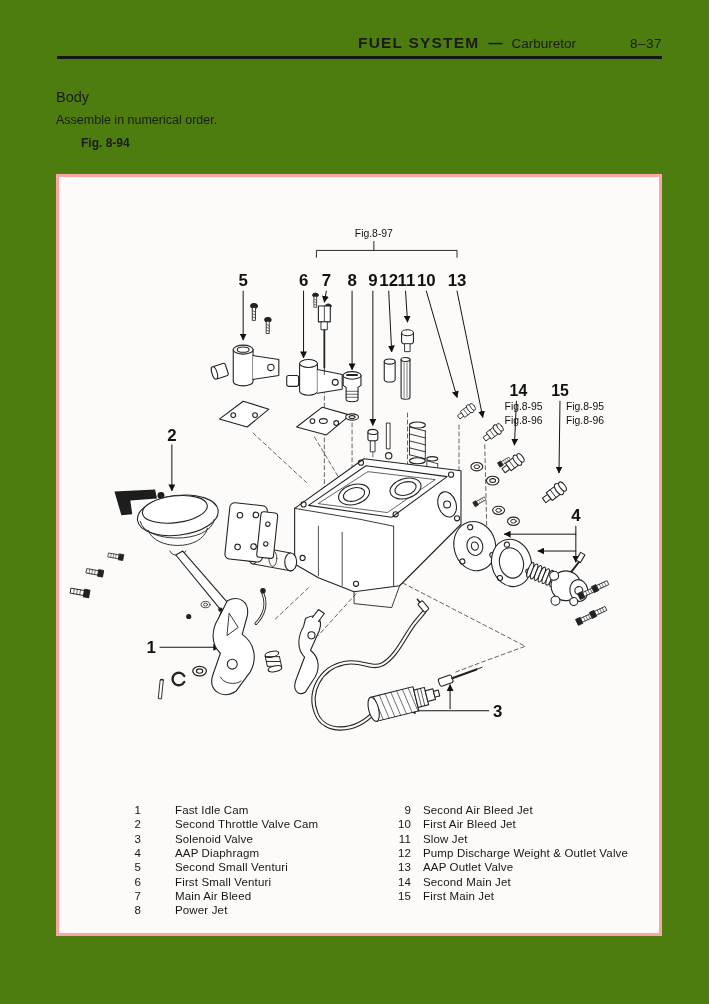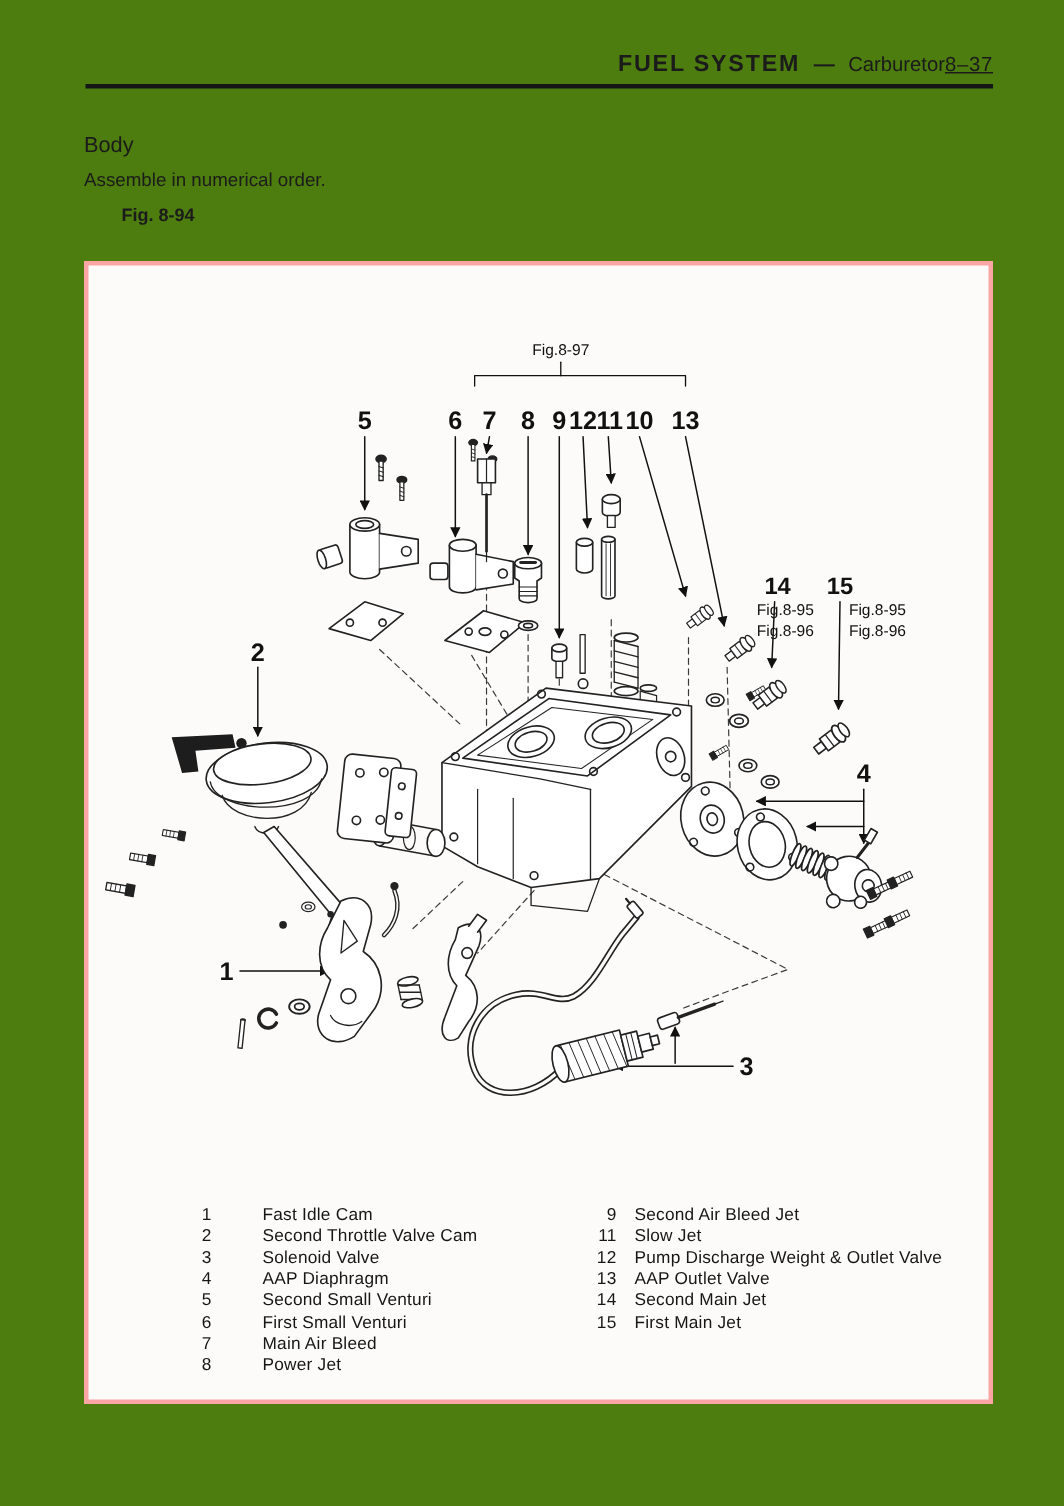--- a/index.html
+++ b/index.html
@@ -3,21 +3,21 @@
 <meta charset="utf-8">
 <style>
   html,body{margin:0;padding:0;background:#e9e8e4;}
   .page{position:relative;width:709px;height:1004px;background:#4d7c0f;overflow:hidden;
         font-family:"Liberation Sans",sans-serif;color:#1b1b1b;}
   
   .hdr{position:absolute;top:34px;left:57px;width:605px;display:flex;justify-content:flex-end;align-items:baseline;}
   .h-title{font-size:15.5px;font-weight:bold;letter-spacing:1.2px;}
   .h-dash{margin:0 9px;font-size:14px;font-weight:bold;}
   .h-sub{font-size:13.5px;}
-  .h-page{font-size:13.5px;letter-spacing:.5px;text-decoration:underline;}
+  .h-page{font-size:13.5px;margin-left:54px;letter-spacing:.5px;}
   .rule{position:absolute;top:56px;left:57px;width:605px;height:3px;background:#161616;}
   .body-title{position:absolute;top:89px;left:56px;font-size:14.5px;font-weight:normal;margin:0;}
   .instruction{position:absolute;top:113px;left:56px;font-size:12.5px;margin:0;}
   .figlabel{position:absolute;top:136px;left:56px;font-size:12px;font-weight:bold;margin:0;padding-left:25px;}
   
   .figure-box{position:absolute;top:174px;left:56px;width:606px;height:762px;border:3px solid #fca5a5;background:#fcfbf9;box-sizing:border-box;}
   .fig-svg{position:absolute;left:0;top:0;width:100%;height:100%;}
   .fig-svg text{font-family:"Liberation Sans",sans-serif;fill:#111;stroke:none;}
   .fig-svg text.co{font-size:17px;font-weight:bold;}
   .fig-svg text.co2{font-size:16px;font-weight:bold;}
@@ -423,20 +423,21 @@
         <div class="prow"><span class="pnum">2</span><span class="pname">Second Throttle Valve Cam</span></div>
         <div class="prow"><span class="pnum">3</span><span class="pname">Solenoid Valve</span></div>
         <div class="prow"><span class="pnum">4</span><span class="pname">AAP Diaphragm</span></div>
         <div class="prow"><span class="pnum">5</span><span class="pname">Second Small Venturi</span></div>
         <div class="prow"><span class="pnum">6</span><span class="pname">First Small Venturi</span></div>
         <div class="prow"><span class="pnum">7</span><span class="pname">Main Air Bleed</span></div>
         <div class="prow"><span class="pnum">8</span><span class="pname">Power Jet</span></div>
       </div>
       <div class="pcol pcol-right">
         <div class="prow"><span class="pnum">9</span><span class="pname">Second Air Bleed Jet</span></div>
+        <div class="prow"><span class="pnum">10</span><span class="pname">First Air Bleed Jet</span></div>
         <div class="prow"><span class="pnum">11</span><span class="pname">Slow Jet</span></div>
         <div class="prow"><span class="pnum">12</span><span class="pname">Pump Discharge Weight &amp; Outlet Valve</span></div>
         <div class="prow"><span class="pnum">13</span><span class="pname">AAP Outlet Valve</span></div>
         <div class="prow"><span class="pnum">14</span><span class="pname">Second Main Jet</span></div>
         <div class="prow"><span class="pnum">15</span><span class="pname">First Main Jet</span></div>
       </div>
     </div>
   </div>
 </div>
 

